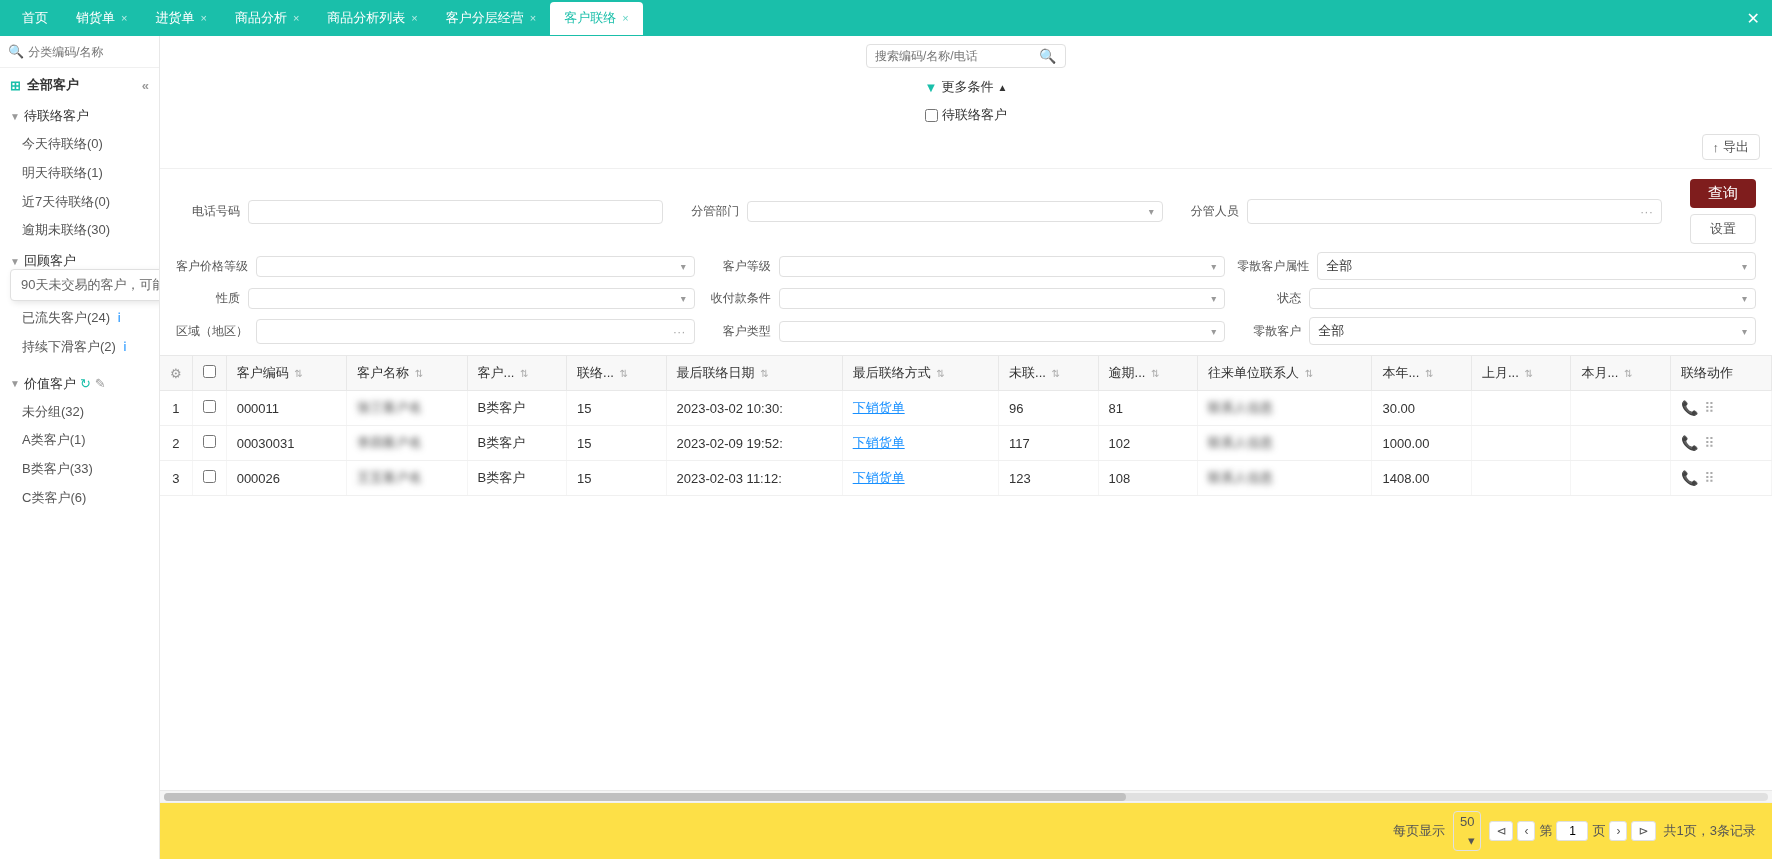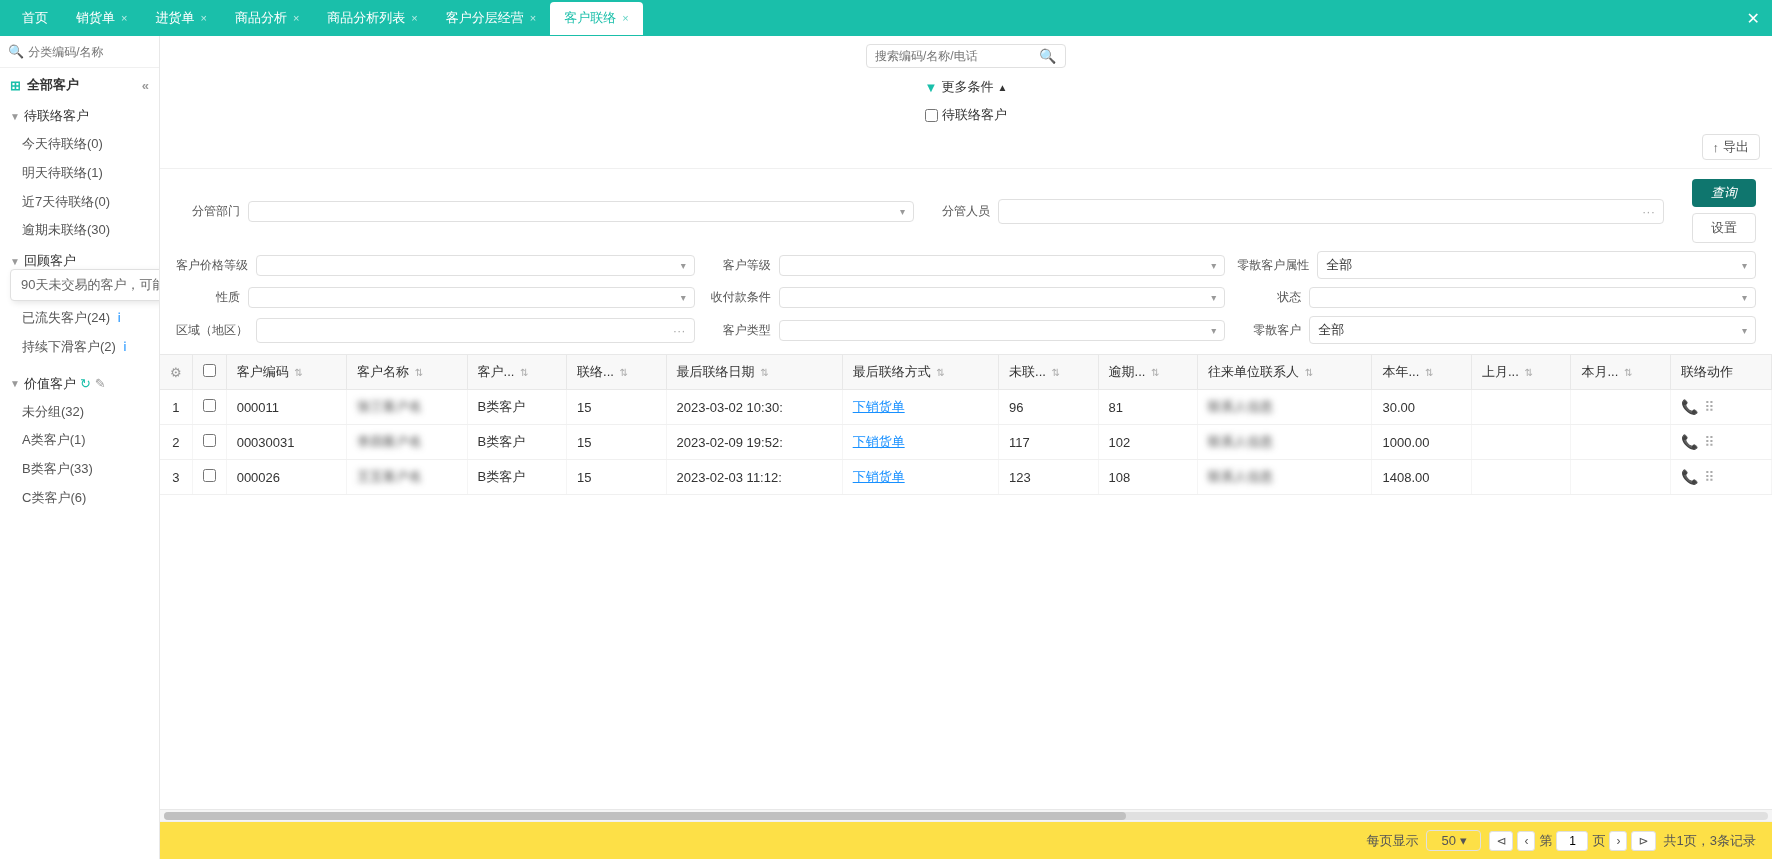--- a/index.html
+++ b/index.html
@@ -257,28 +257,27 @@
     .filter-select .down-arrow { color: #999; font-size: 10px; }
     .filter-dots { color: #aaa; cursor: pointer; margin-left: 4px; }
 
     .action-btns {
       display: flex;
       flex-direction: column;
       gap: 6px;
       margin-left: 16px;
     }
     .btn-query {
-      background: #0f766e;
+      background: #7f1d1d;
       color: #fff;
       border: none;
       border-radius: 4px;
       padding: 5px 18px;
       cursor: pointer;
-      font-size: 13px;
-      font-style: italic;
+      font-size: 15px;
     }
     .btn-setting {
       background: #fff;
       color: #555;
       border: 1px solid #e0e0e0;
       border-radius: 4px;
       padding: 5px 18px;
       cursor: pointer;
       font-size: 13px;
       text-align: center;
@@ -346,23 +345,24 @@
       border-top: 1px solid #f0f0f0;
       gap: 8px;
       font-size: 12px;
       color: #555;
     }
     .pagination .page-size-select {
       display: flex;
       align-items: flex-end;
       border: 1px solid #e0e0e0;
       border-radius: 4px;
-      padding: 2px 14px;
+      padding: 2px 6px;
       gap: 4px;
       cursor: pointer;
+      flex-direction: column;
     }
     .pagination .page-nav {
       display: flex;
       align-items: center;
       gap: 4px;
     }
     .page-btn {
       border: 1px solid #e0e0e0;
       border-radius: 3px;
       padding: 2px 6px;
@@ -539,20 +539,24 @@
       </div>
       <div class="export-btn">
         <span>↑</span>
         <span>导出</span>
       </div>
     </div>
 
     <div class="adv-filter">
 
       <div class="adv-filter-row">
+        <div class="filter-field">
+          <span class="filter-label">电话号码</span>
+          <input class="filter-input" type="text" style="width: 180px;">
+        </div>
         <div class="filter-field">
           <span class="filter-label">分管部门</span>
           <div class="filter-select">
             <span></span>
             <span class="down-arrow">▾</span>
           </div>
         </div>
         <div class="filter-field">
           <span class="filter-label">分管人员</span>
           <div class="filter-select">

